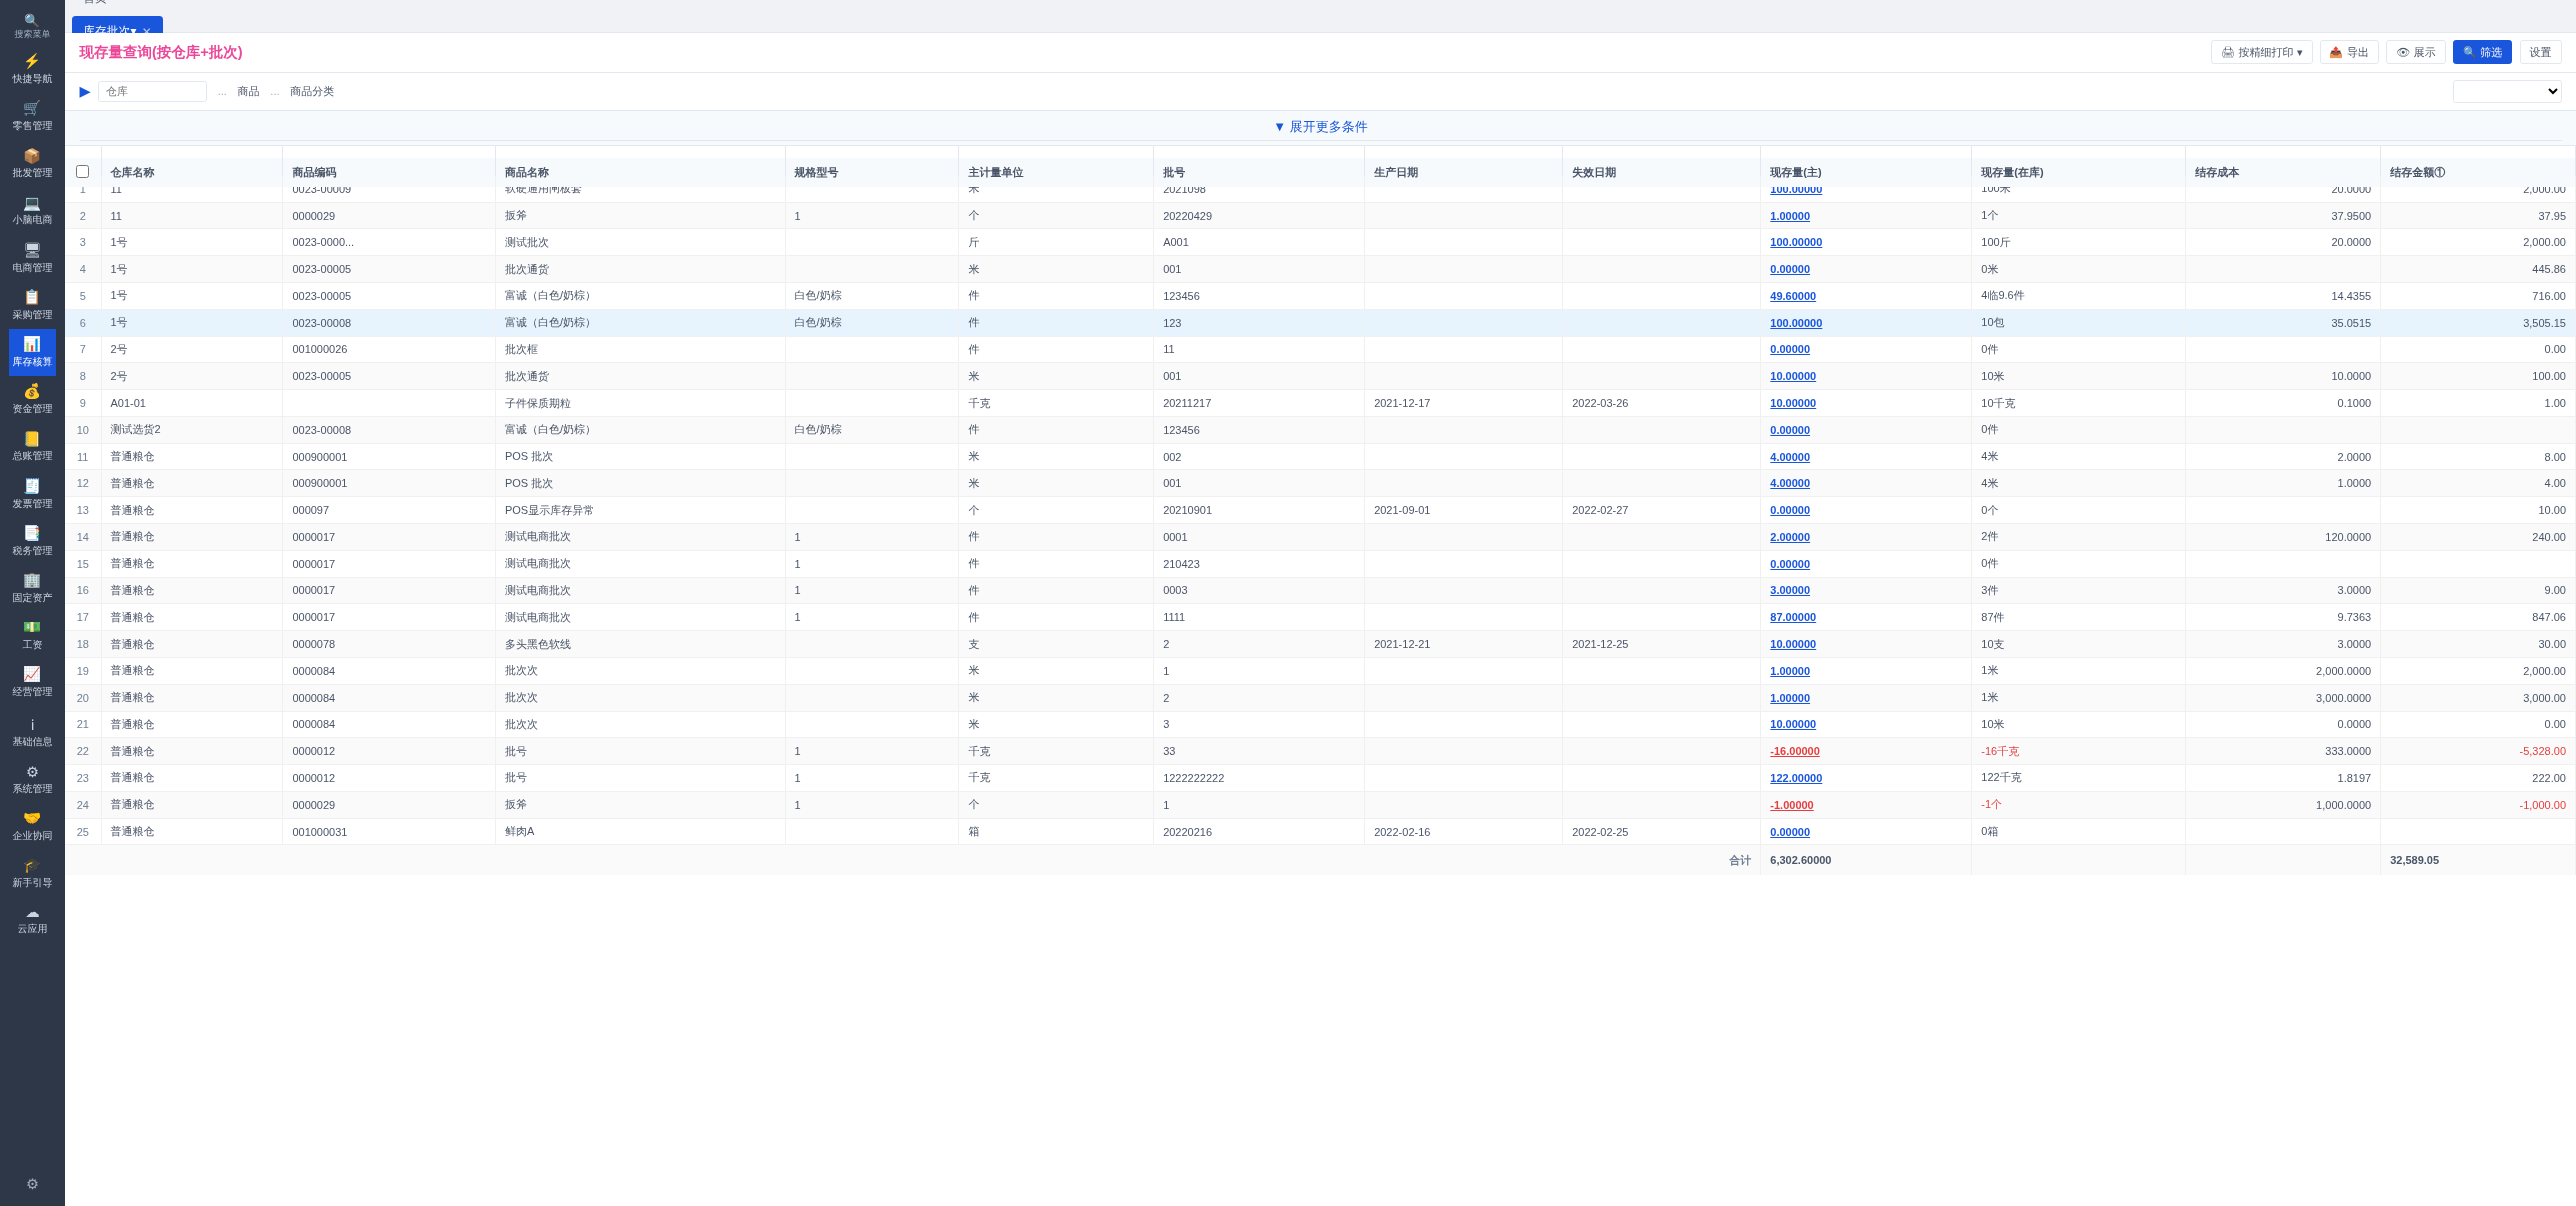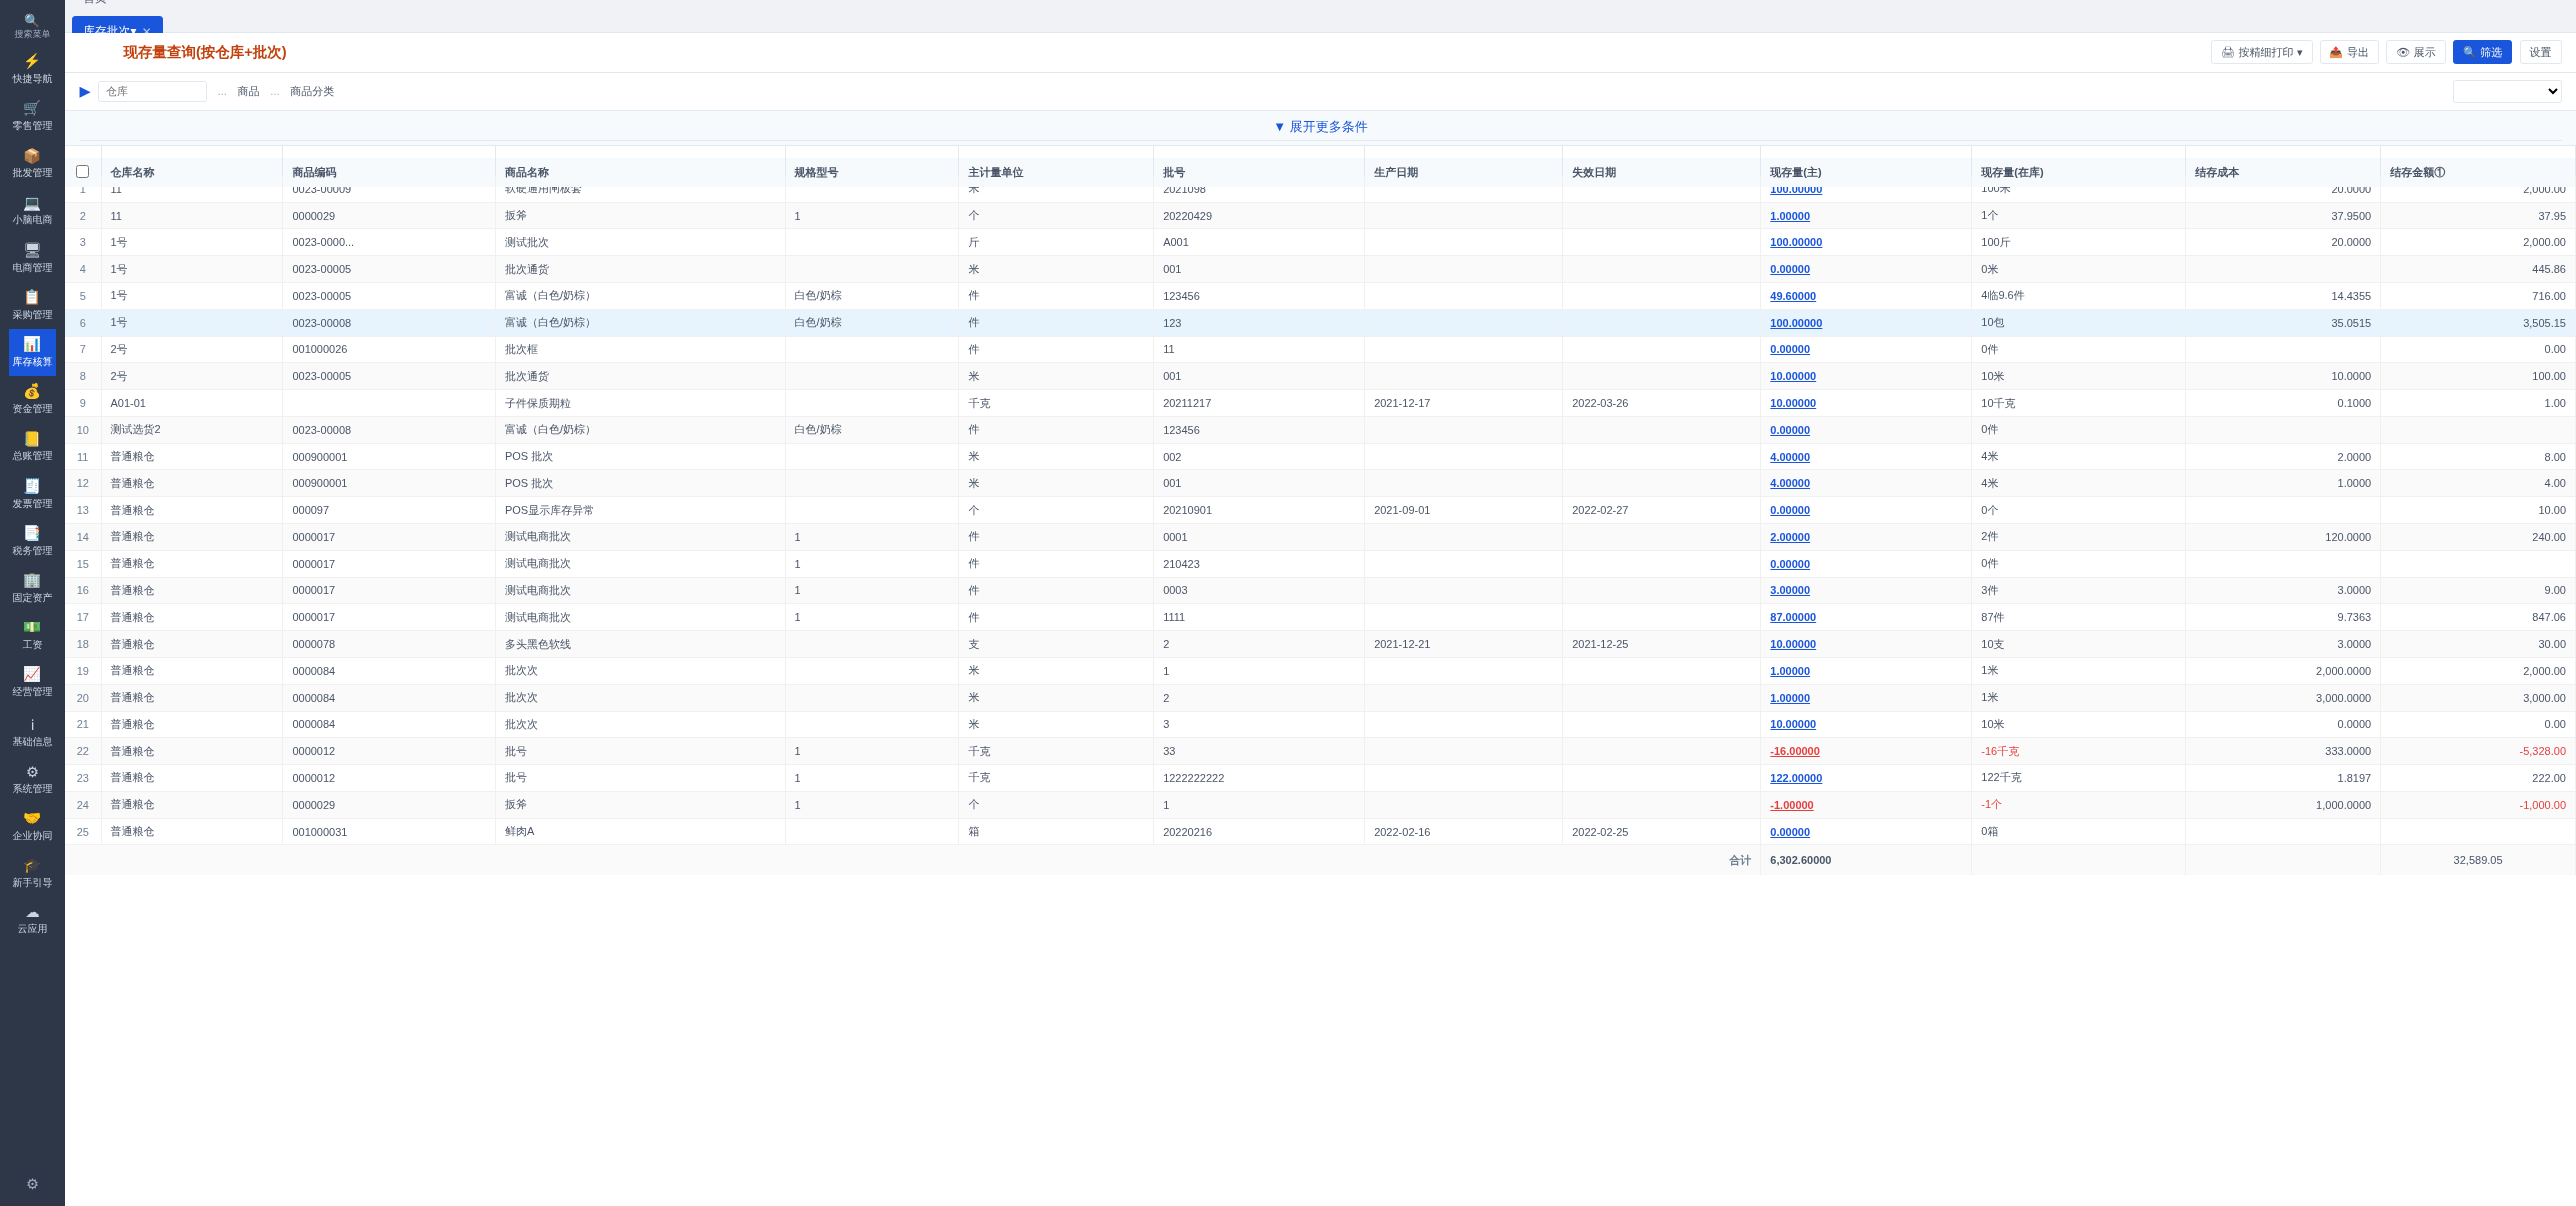--- a/index.html
+++ b/index.html
@@ -101,22 +101,21 @@
       padding: 7.2px 14.5px;
       display: flex;
       align-items: center;
       justify-content: space-between;
       border-bottom: 0.9px solid #e2e8f0;
       flex-shrink: 0;
     }
     .page-title {
       font-size: 14.5px;
       font-weight: bold;
-      color: #c2410c;
-      margin-left: 44px;
+      color: #ec4899;
     }
     .header-actions {
       display: flex;
       align-items: center;
       gap: 7.2px;
     }
     .action-btn {
       display: flex;
       align-items: center;
       gap: 3.6px;
@@ -794,20 +793,20 @@
       <td class="td-link">0.00000</td>
       <td class="">0箱</td>
       <td class="td-num"></td>
       <td class="td-num"></td>
     </tr>
           <tr class="total-row">
     <td colspan="9" style="text-align:right;font-weight:bold;">合计</td>
     <td style="font-weight:bold;">6,302.60000</td>
     <td></td>
     <td></td>
-    <td style="text-align:center;font-weight:normal;">32,589.05</td>
+    <td style="text-align:left;font-weight:bold;">32,589.05</td>
   </tr>
         </tbody>
     </table>
   </div>
 
 </div>
 
 
 </body></html>

